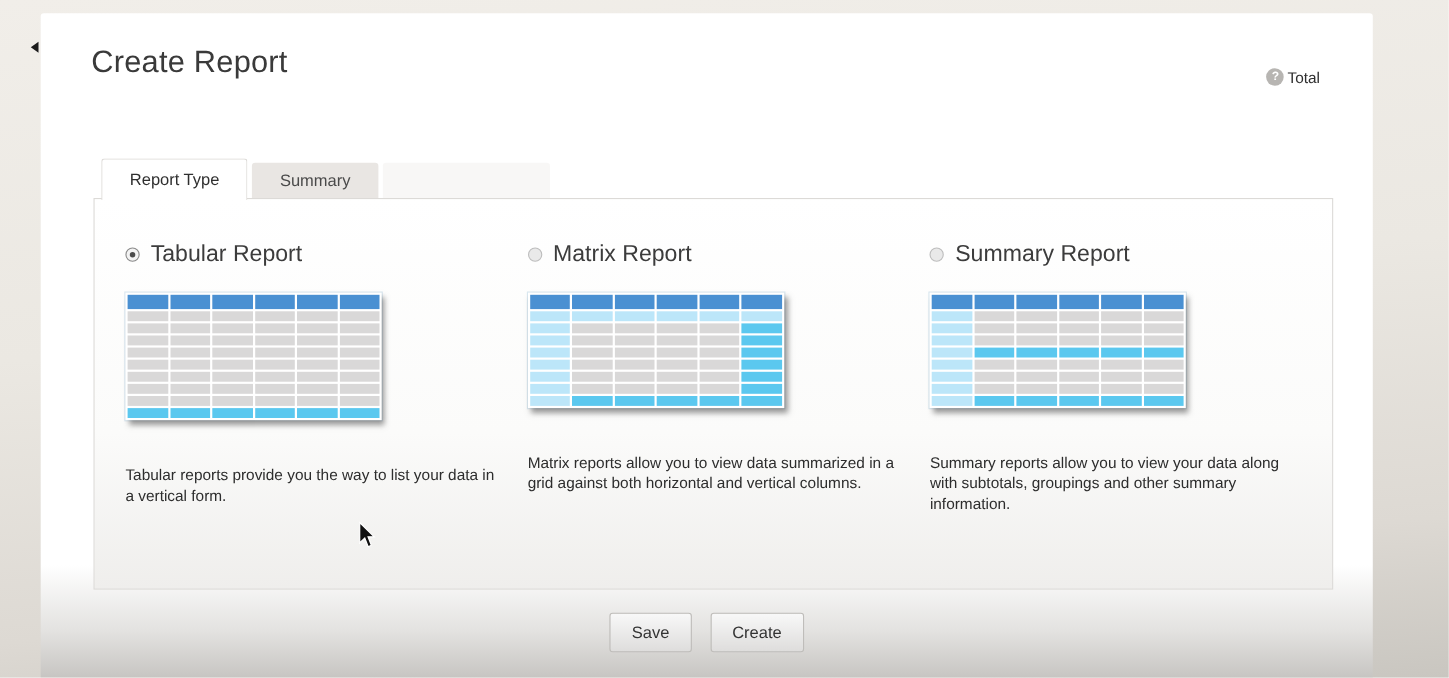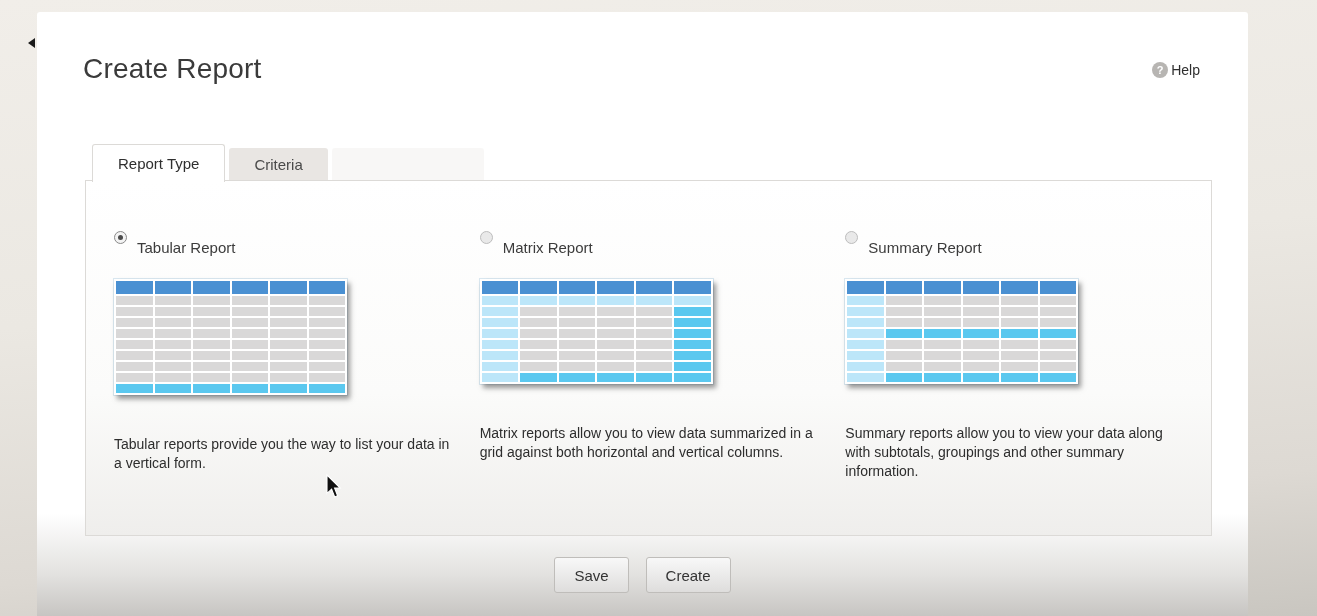--- a/index.html
+++ b/index.html
@@ -18,21 +18,21 @@
   }
 
   
   .panel{
     position:absolute; left:37px; top:12px; width:1211px; height:604px;
     background:linear-gradient(180deg,#ffffff 0%,#ffffff 83%,#e3e2e0 93%,#c7c5c2 100%);
     border-radius:3px 3px 0 0;
   }
 
   .page-title{
-    position:absolute; left:46px; top:41px;
+    position:absolute; left:46px; top:28px;
     font-size:28px; font-weight:400; color:#3a3a3a; letter-spacing:.2px;
   }
 
   .help{
     position:absolute; right:48px; top:50px;
     display:flex; align-items:center; gap:3px; cursor:pointer;
   }
   .help-icon{
     width:16px; height:16px; border-radius:50%; background:#b7b5b2;
     color:#fff; font-size:11px; font-weight:bold; line-height:16px; text-align:center;
@@ -72,21 +72,21 @@
   .option-header{ display:flex; align-items:center; gap:10px; cursor:pointer; }
   .radio{
     width:13px; height:13px; border-radius:50%;
     background:#e9e9e9; border:1px solid #bdbdbd; position:relative; flex:0 0 auto;
   }
   .radio.checked{ border-color:#8a8a8a; background:#f3f3f3; }
   .radio.checked::after{
     content:''; position:absolute; left:3px; top:3px; right:3px; bottom:3px;
     border-radius:50%; background:#4b4b4b;
   }
-  .option-label{ font-size:15px; color:#3c3c3c;margin-top:20px; }
+  .option-label{ font-size:21px; color:#3c3c3c; }
 
   .thumb{
     margin-top:23px; width:233px;
     display:grid; grid-template-columns:repeat(6,1fr); gap:2px;
     background:#ffffff; padding:2px;
     box-shadow:3px 4px 5px rgba(70,70,70,.55), 0 0 0 1px rgba(190,215,232,.55);
   }
 
   .desc{
     margin-top:40px; width:345px;
@@ -112,26 +112,26 @@
 <body>
 
 <div class="collapse-arrow"></div>
 
 <div class="panel">
 
   <h1 class="page-title">Create Report</h1>
 
   <div class="help">
     <span class="help-icon">?</span>
-    <span class="help-label">Help</span>
+    <span class="help-label">Total</span>
   </div>
 
   <div class="tabs">
     <div class="tab active">Report Type</div>
-    <div class="tab">Criteria</div>
+    <div class="tab">Summary</div>
     <div class="tab-ghost"></div>
   </div>
 
   <div class="tab-panel">
     <div class="cards">
 
       <div class="card">
         <div class="option-header">
           <span class="radio checked"></span>
           <span class="option-label">Tabular Report</span>

